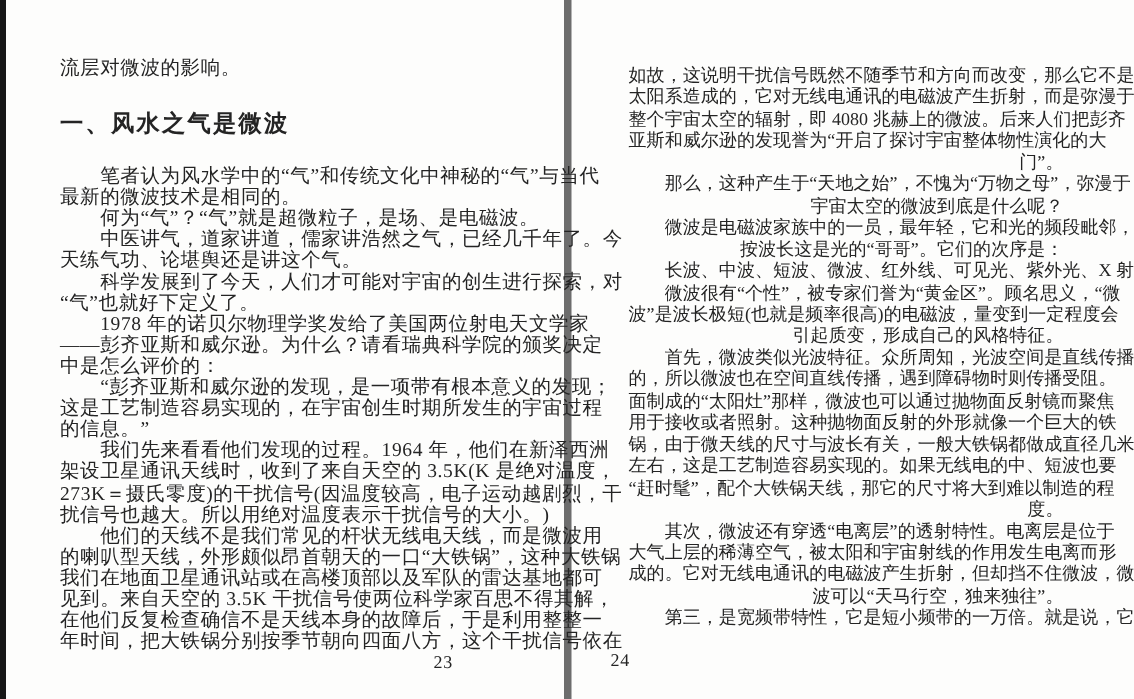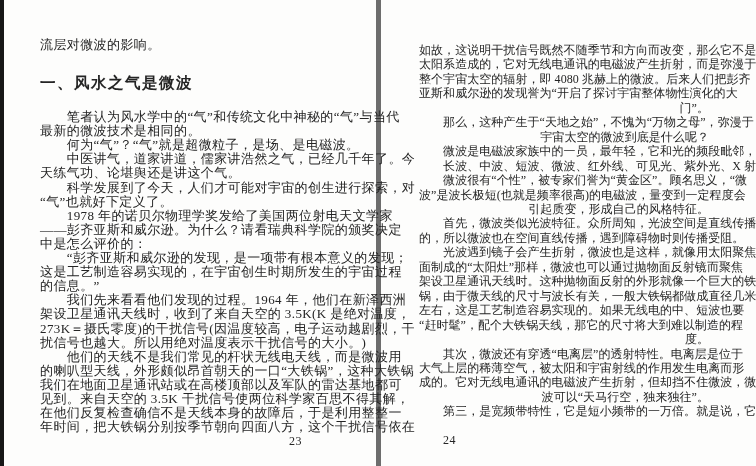--- a/index.html
+++ b/index.html
@@ -50,21 +50,21 @@
     letter-spacing: 0.05px;
     white-space: nowrap;
   }
   .pagenum {
     position: absolute;
     font-size: 12px;
     letter-spacing: 0.5px;
     color: #242424;
   }
   .pn-left  { left: 289px; top: 434px; }
-  .pn-right { left: 407px; top: 433px; margin-left: 36px; }
+  .pn-right { left: 407px; top: 433px; }
 </style>
 </head>
 <body>
 
 <div class="canvas">
 
   <div class="edge-strip"></div>
   <div class="spine"></div>
 
   <div class="page-left">
@@ -102,29 +102,29 @@
   <div class="page-right">
     <div class="body-lines">
         <div>如故，这说明干扰信号既然不随季节和方向而改变，那么它不是</div>
         <div>太阳系造成的，它对无线电通讯的电磁波产生折射，而是弥漫于</div>
         <div>整个宇宙太空的辐射，即 4080 兆赫上的微波。后来人们把彭齐</div>
         <div>亚斯和威尔逊的发现誉为“开启了探讨宇宙整体物性演化的大</div>
         <div>门”。</div>
         <div>　　那么，这种产生于“天地之始”，不愧为“万物之母”，弥漫于</div>
         <div>宇宙太空的微波到底是什么呢？</div>
         <div>　　微波是电磁波家族中的一员，最年轻，它和光的频段毗邻，</div>
+        <div>按波长这是光的“哥哥”。它们的次序是：</div>
         <div>　　长波、中波、短波、微波、红外线、可见光、紫外光、X 射线。</div>
         <div>　　微波很有“个性”，被专家们誉为“黄金区”。顾名思义，“微</div>
         <div>波”是波长极短(也就是频率很高)的电磁波，量变到一定程度会</div>
         <div>引起质变，形成自己的风格特征。</div>
         <div>　　首先，微波类似光波特征。众所周知，光波空间是直线传播</div>
         <div>的，所以微波也在空间直线传播，遇到障碍物时则传播受阻。</div>
-        <div>　　光波遇到镜子会产生折射，微波也是这样，就像用太阳聚焦</div>
         <div>面制成的“太阳灶”那样，微波也可以通过抛物面反射镜而聚焦</div>
-        <div>架设卫星通讯天线时。这种抛物面反射的外形就像一个巨大的铁</div>
+        <div>用于接收或者照射。这种抛物面反射的外形就像一个巨大的铁</div>
         <div>锅，由于微天线的尺寸与波长有关，一般大铁锅都做成直径几米</div>
         <div>左右，这是工艺制造容易实现的。如果无线电的中、短波也要</div>
         <div>“赶时髦”，配个大铁锅天线，那它的尺寸将大到难以制造的程</div>
         <div>度。</div>
         <div>　　其次，微波还有穿透“电离层”的透射特性。电离层是位于</div>
         <div>大气上层的稀薄空气，被太阳和宇宙射线的作用发生电离而形</div>
         <div>成的。它对无线电通讯的电磁波产生折射，但却挡不住微波，微</div>
         <div>波可以“天马行空，独来独往”。</div>
         <div>　　第三，是宽频带特性，它是短小频带的一万倍。就是说，它</div>
       </div>

